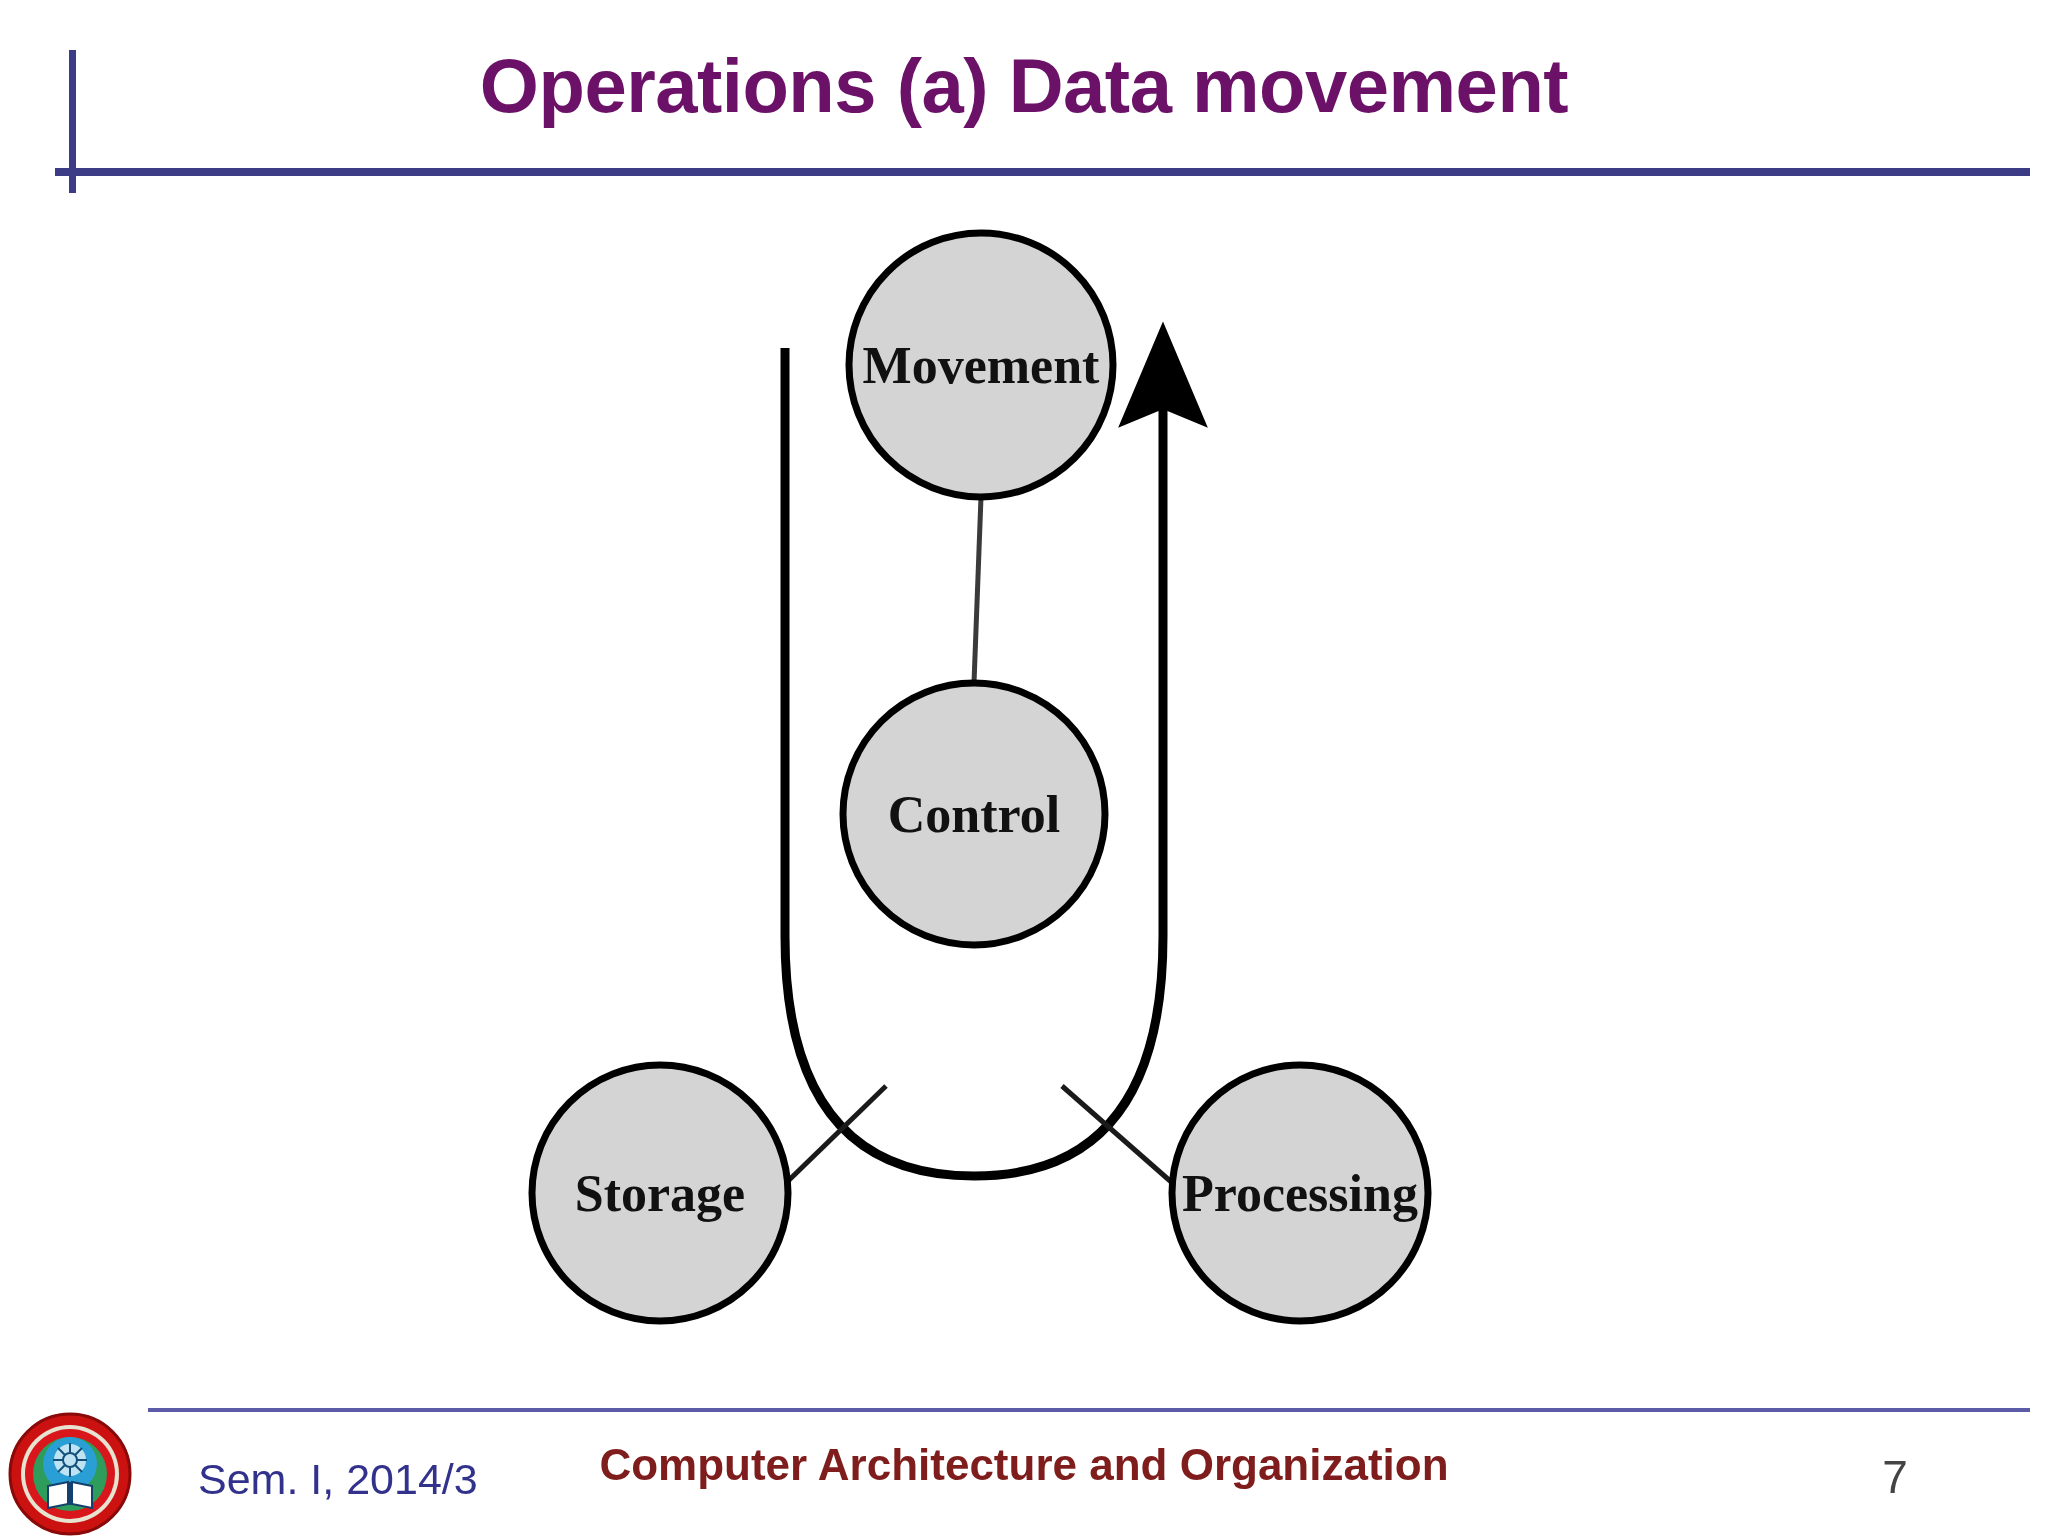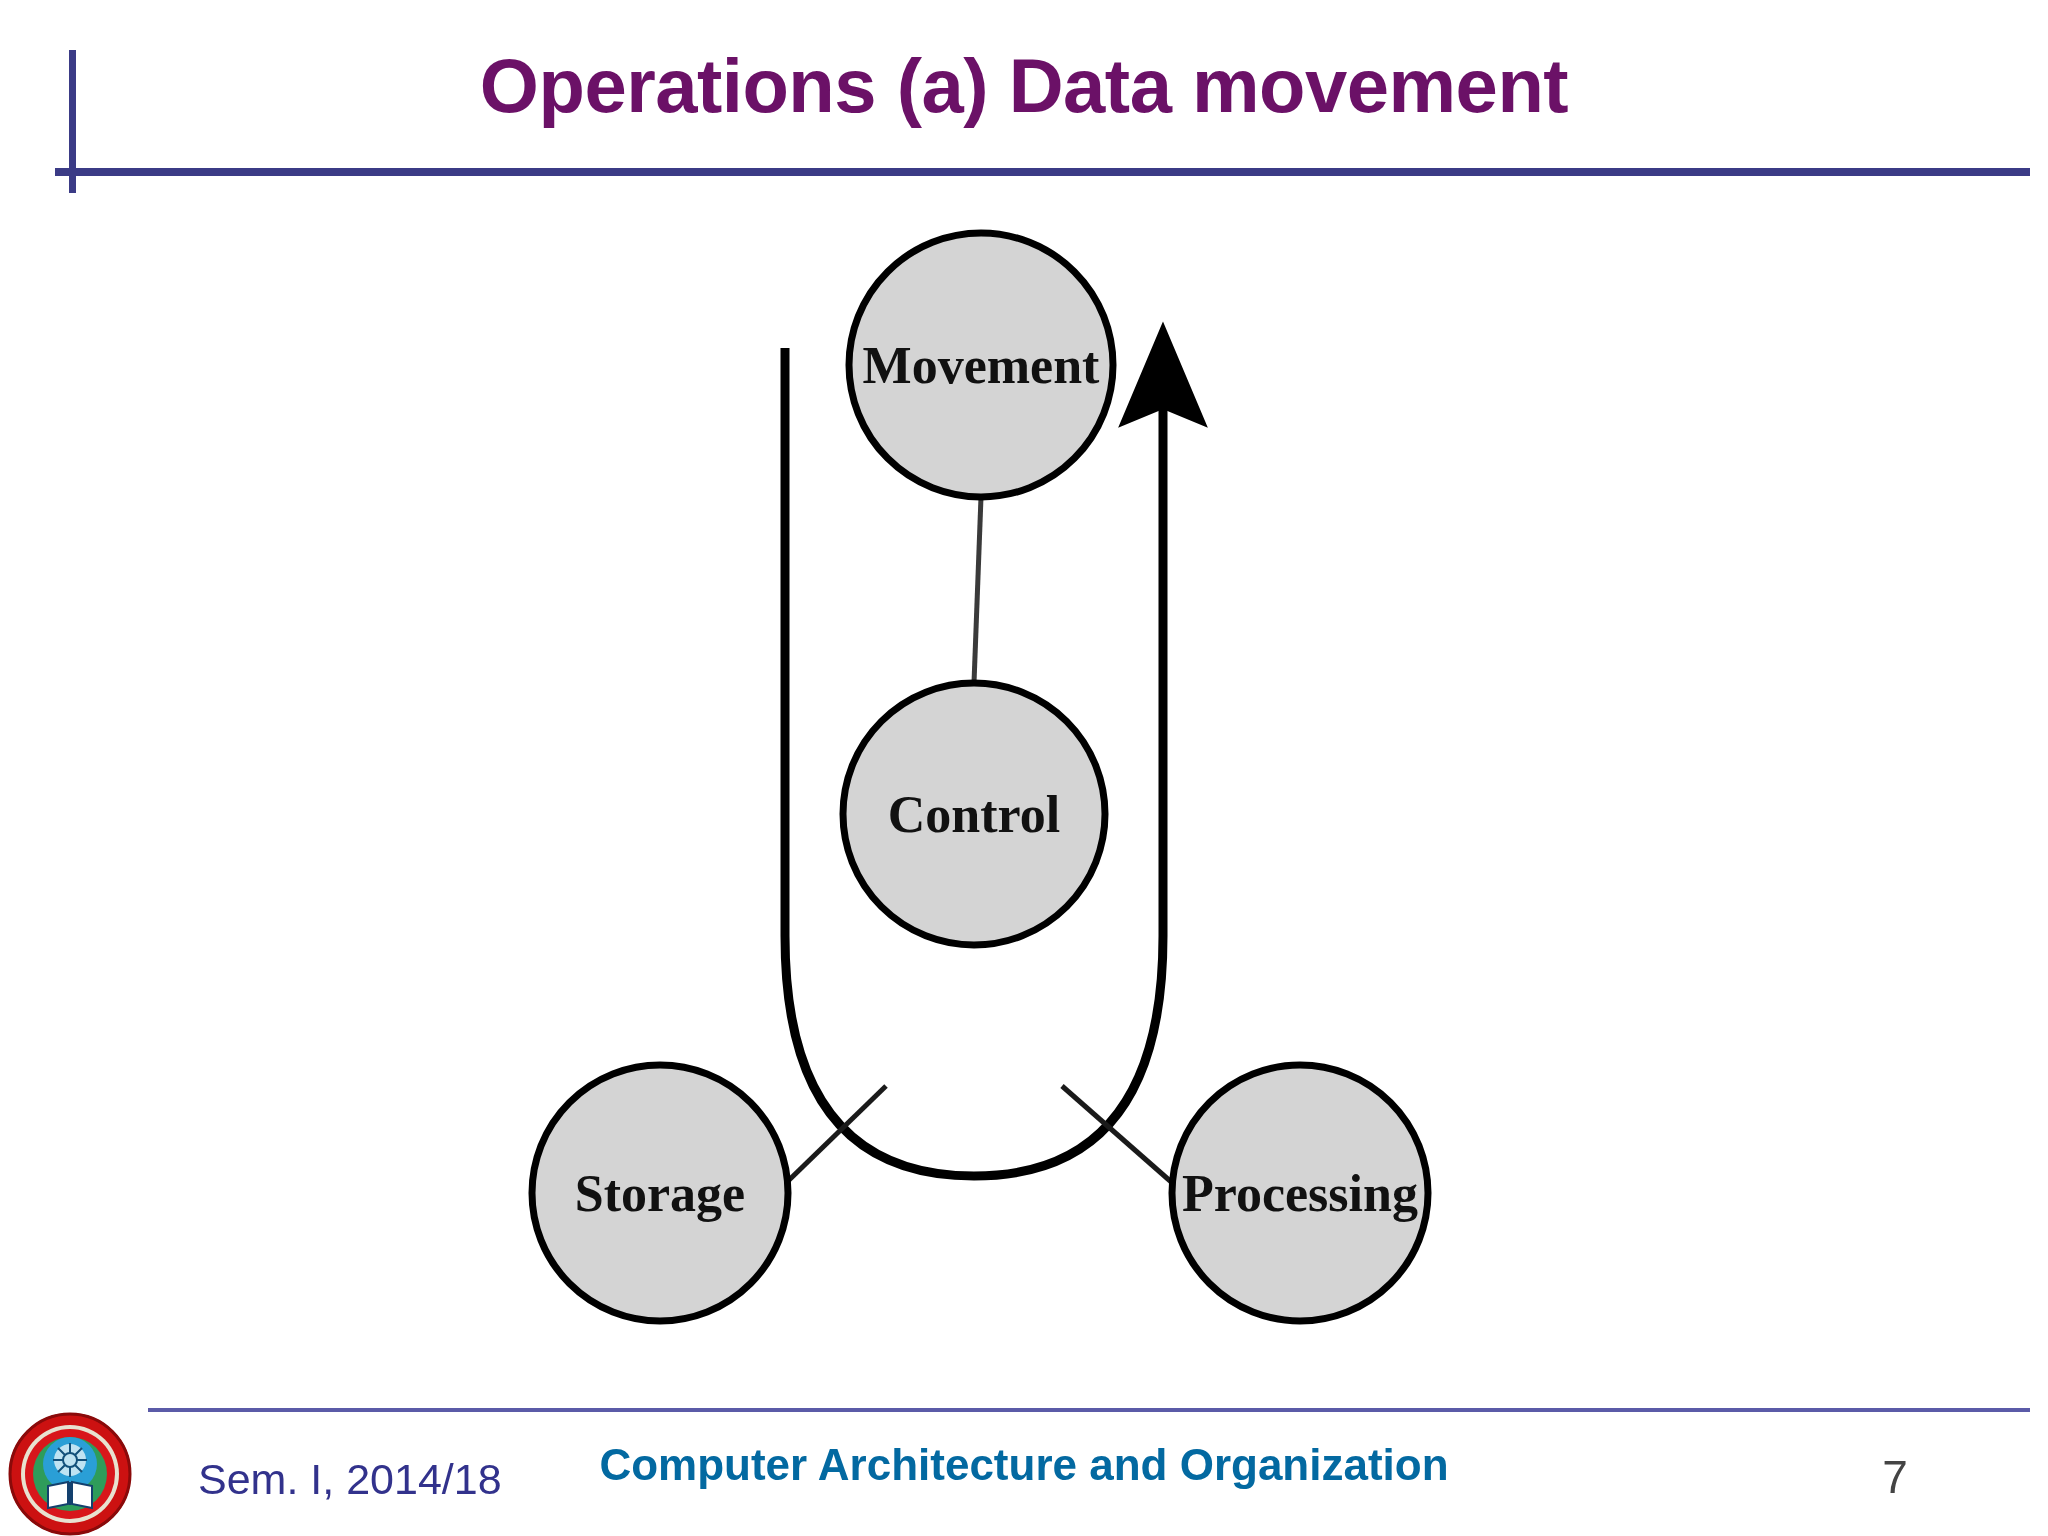--- a/index.html
+++ b/index.html
@@ -77,21 +77,21 @@
     white-space: nowrap;
   }
   .footer-course {
     position: absolute;
     left: 0;
     top: 1440px;
     width: 2048px;
     text-align: center;
     font-size: 44px;
     font-weight: bold;
-    color: #0369a1;
+    color: #7f1d1d;
     white-space: nowrap;
   }
   .footer-page {
     position: absolute;
     left: 1855px;
     top: 1450px;
     width: 80px;
     text-align: center;
     font-size: 46px;
     color: #444444;
@@ -174,17 +174,17 @@
       </g>
       <g transform="translate(62,84)">
         <path d="M-22 -10 L-2 -14 L-2 8 L-22 12 Z" fill="#ffffff" stroke="#13406e" stroke-width="2"></path>
         <path d="M22 -10 L2 -14 L2 8 L22 12 Z" fill="#ffffff" stroke="#13406e" stroke-width="2"></path>
         <line x1="0" y1="-14" x2="0" y2="9" stroke="#13406e" stroke-width="2"></line>
       </g>
       <circle cx="62" cy="62" r="60" fill="none" stroke="#8a0a0a" stroke-width="3"></circle>
     </svg>
   </div>
 
-  <div class="footer-sem">Sem. I, 2014/18</div>
+  <div class="footer-sem">Sem. I, 2014/3</div>
   <div class="footer-course">Computer Architecture and Organization</div>
   <div class="footer-page">7</div>
 
 </div>
 
 </body></html>

